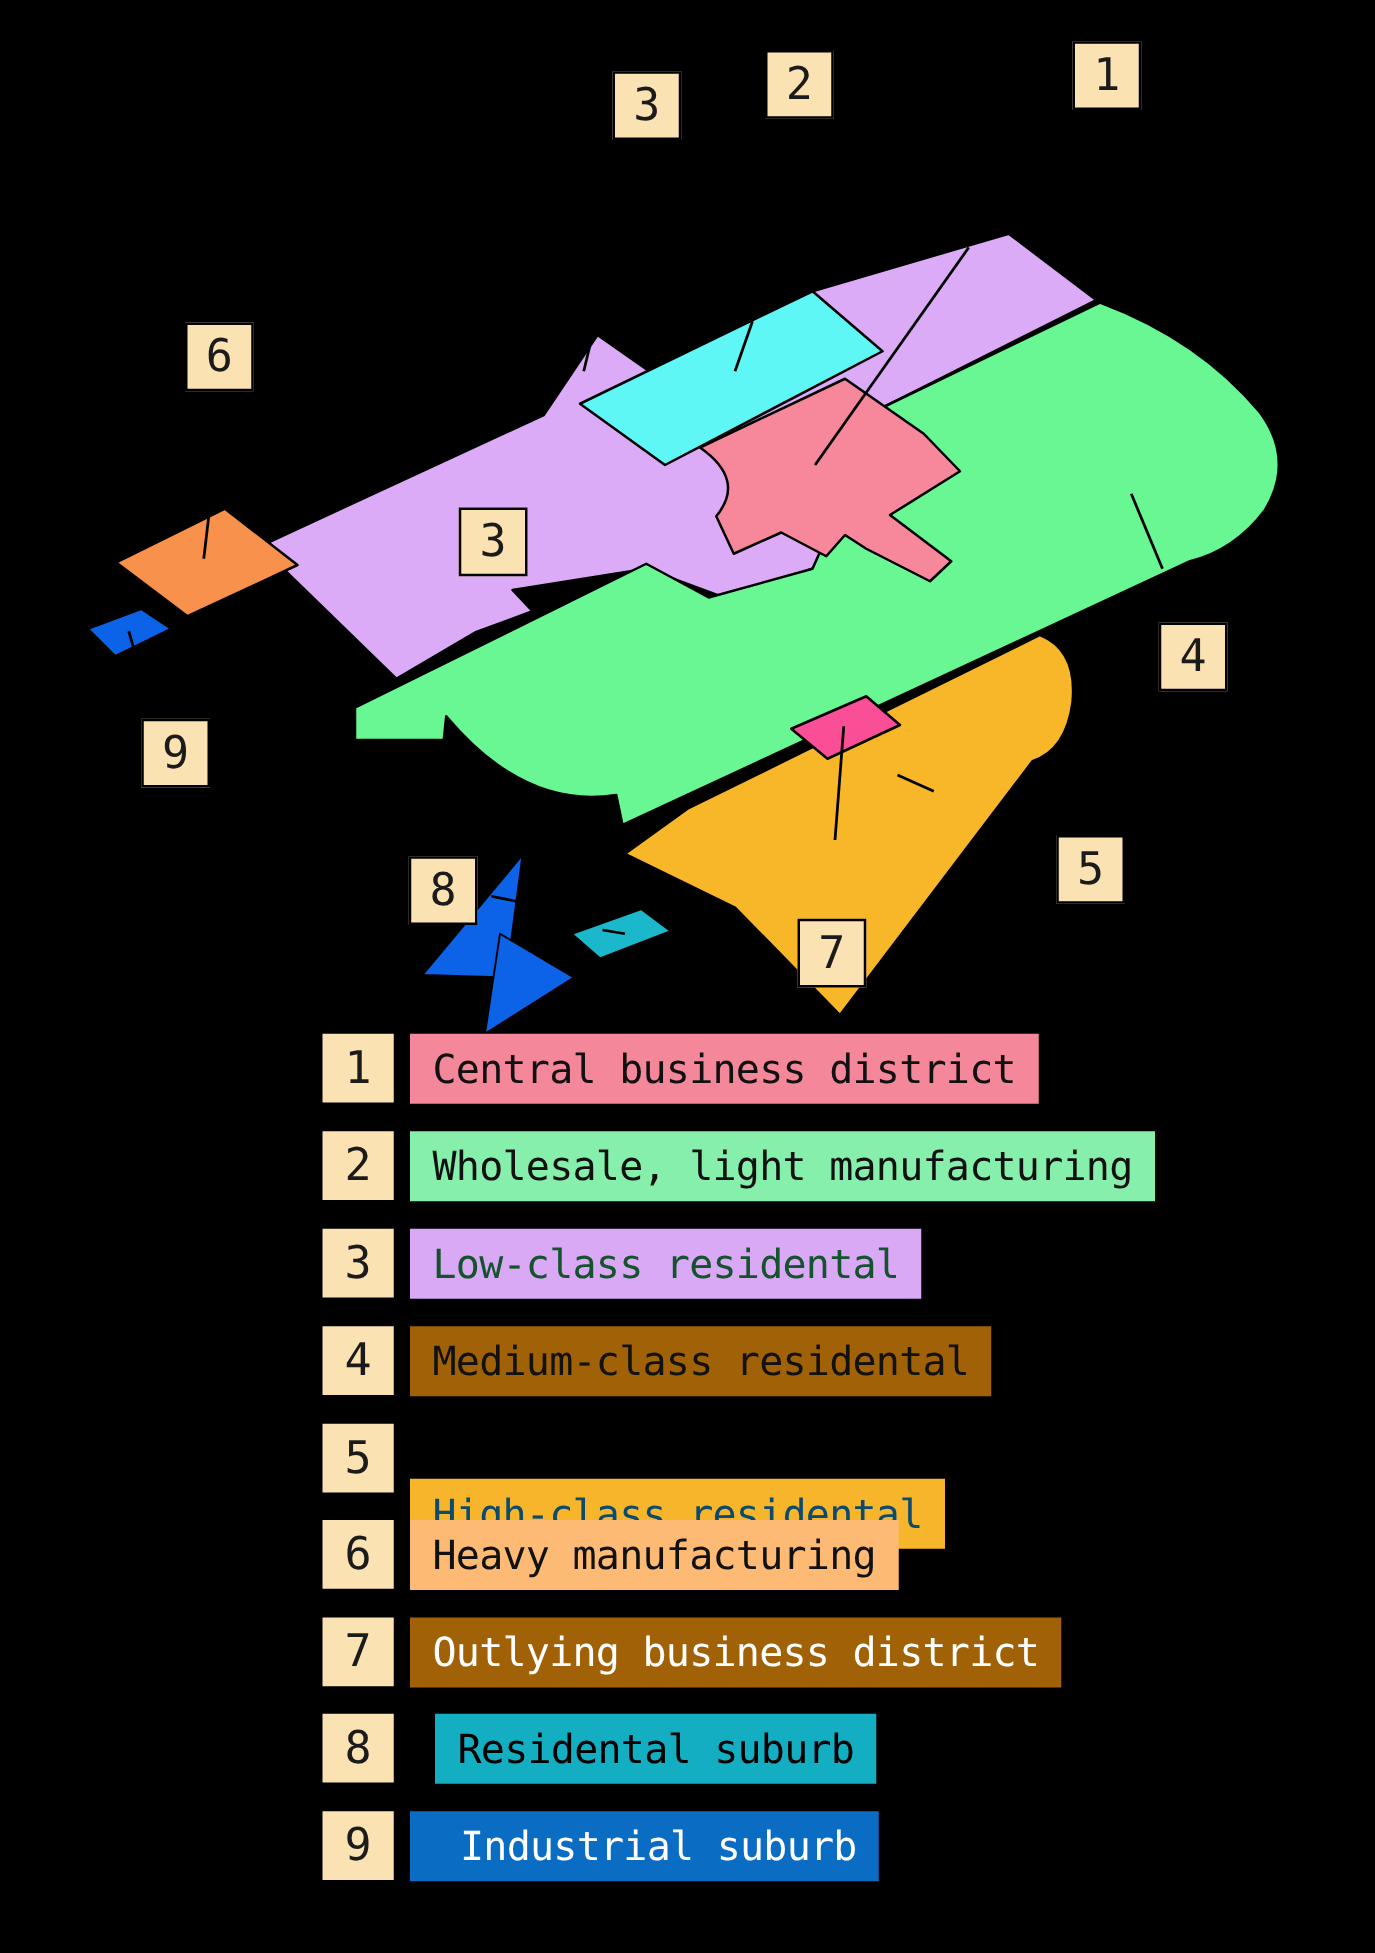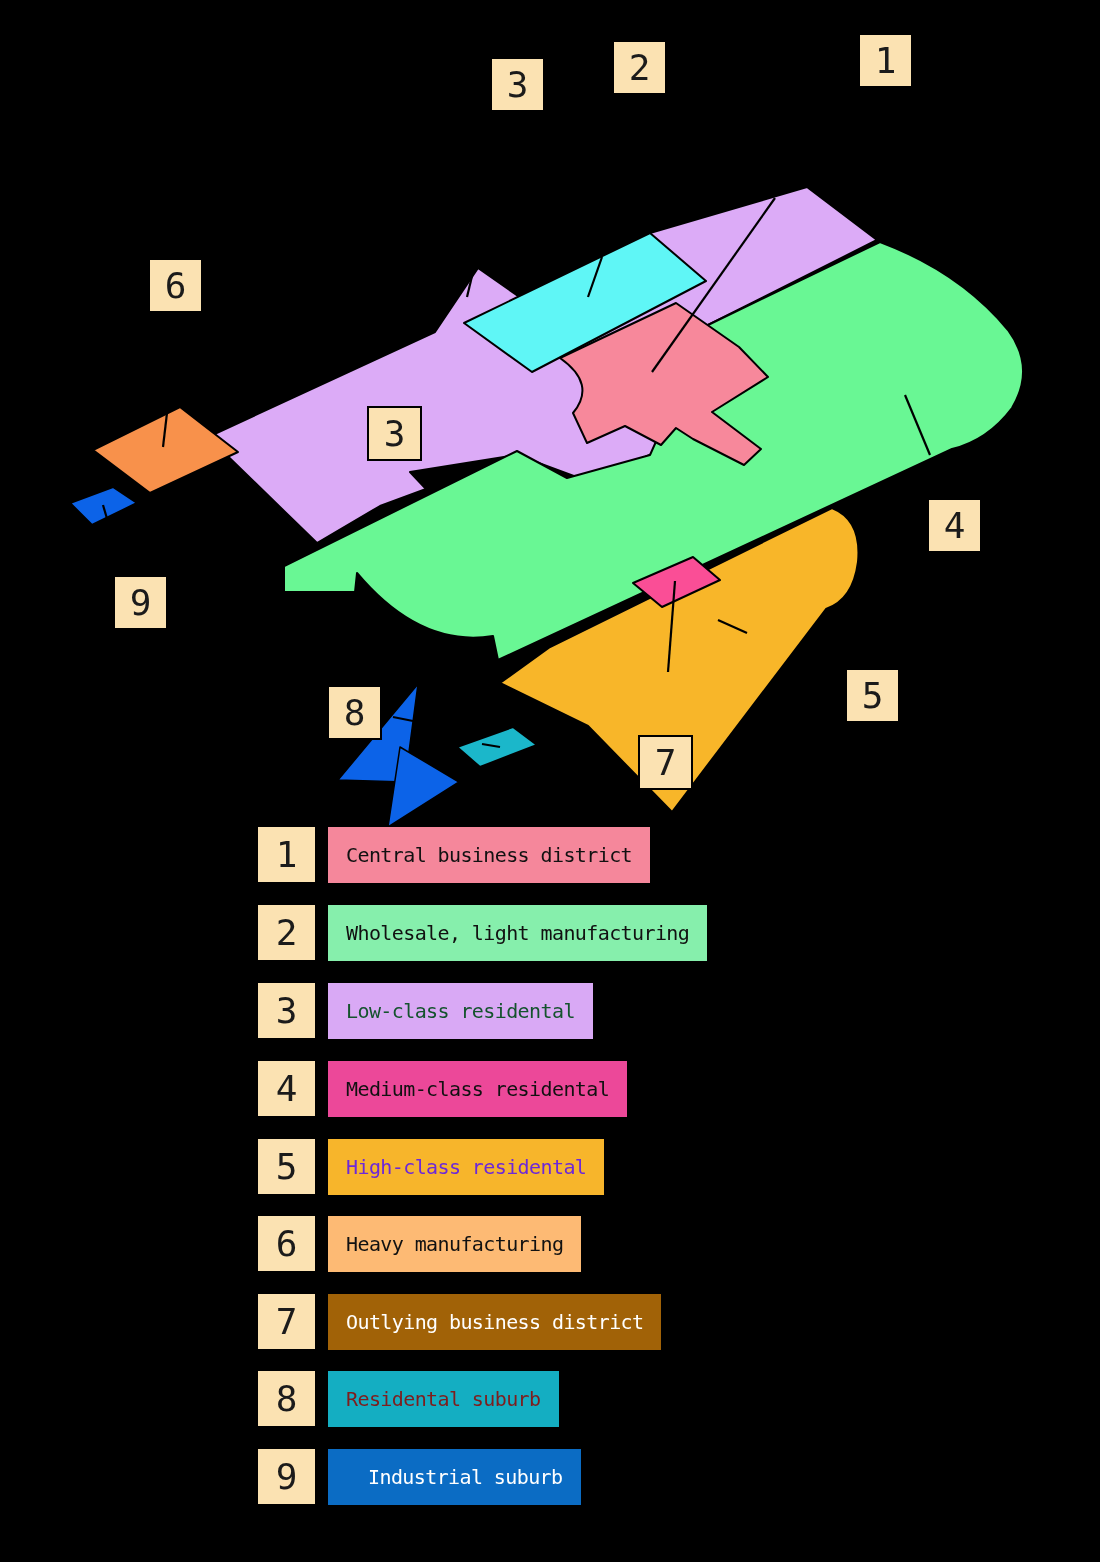--- a/index.html
+++ b/index.html
@@ -17,21 +17,21 @@
   .legend-row{position:absolute;left:0;top:0;height:56px;}
   .legend-num{
     position:absolute;left:258px;width:57px;height:55px;box-sizing:border-box;
     display:flex;align-items:center;justify-content:center;
     font-size:36px;color:#1b1b1b;
   }
   .legend-bar{
     position:absolute;left:328px;height:56px;
     display:inline-flex;align-items:center;
     padding:0 18px;white-space:nowrap;
-    font-size:20px;letter-spacing:-0.6px;color:#111;
+    font-size:32px;letter-spacing:-0.6px;color:#111;
   }
 </style>
 </head>
 <body>
 
 <div id="stage">
 
   <svg id="map-svg" width="1100" height="830" viewBox="0 0 1100 830">
 
     <path stroke="#000" stroke-width="2" stroke-linejoin="round" d="M208,437 L435,332 L478,268 L518,296 L650,233 L807,187 L877,240
@@ -114,36 +114,36 @@
     <div class="legend-row" style="top: 905px;">
       <div class="legend-num" style="background-color: rgb(251, 226, 178);">2</div>
       <div class="legend-bar" style="background-color: #86efac; color: rgb(17, 17, 17);">Wholesale, light manufacturing</div>
     </div>
     <div class="legend-row" style="top: 983px;">
       <div class="legend-num" style="background-color: rgb(251, 226, 178);">3</div>
       <div class="legend-bar" style="background-color: rgb(217, 169, 245); color: #14532d;">Low-class residental</div>
     </div>
     <div class="legend-row" style="top: 1061px;">
       <div class="legend-num" style="background-color: rgb(251, 226, 178);">4</div>
-      <div class="legend-bar" style="background-color: #ec4899; color: rgb(17, 17, 17);">Medium-class residental</div>
+      <div class="legend-bar" style="background-color: #a16207; color: rgb(17, 17, 17);">Medium-class residental</div>
     </div>
     <div class="legend-row" style="top: 1139px;">
       <div class="legend-num" style="background-color: rgb(251, 226, 178);">5</div>
-      <div class="legend-bar" style="background-color: rgb(247, 181, 43); color: #6d28d9;">High-class residental</div>
+      <div class="legend-bar" style="background-color: rgb(247, 181, 43); color: #0c4a6e; margin-top: 44px;">High-class residental</div>
     </div>
     <div class="legend-row" style="top: 1216px;">
       <div class="legend-num" style="background-color: rgb(251, 226, 178);">6</div>
       <div class="legend-bar" style="background-color: #fdba74; color: rgb(17, 17, 17);">Heavy manufacturing</div>
     </div>
     <div class="legend-row" style="top: 1294px;">
       <div class="legend-num" style="background-color: rgb(251, 226, 178);">7</div>
       <div class="legend-bar" style="background-color: #a16207; color: rgb(255, 255, 255);">Outlying business district</div>
     </div>
     <div class="legend-row" style="top: 1371px;">
       <div class="legend-num" style="background-color: rgb(251, 226, 178);">8</div>
-      <div class="legend-bar" style="background-color: rgb(20, 174, 194); color: #7f1d1d;">Residental suburb</div>
+      <div class="legend-bar" style="background-color: rgb(20, 174, 194); color: #000000; margin-left: 20px;">Residental suburb</div>
     </div>
     <div class="legend-row" style="top: 1449px;">
       <div class="legend-num" style="background-color: rgb(251, 226, 178);">9</div>
       <div class="legend-bar" style="background-color: rgb(11, 108, 196); color: rgb(255, 255, 255); padding-left: 40px;">Industrial suburb</div>
     </div>
   </div>
 </div>
 
 </body></html>

